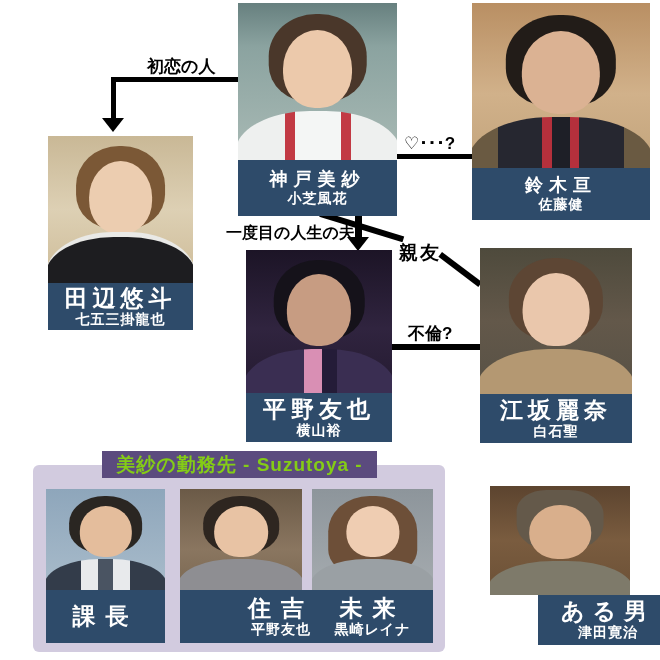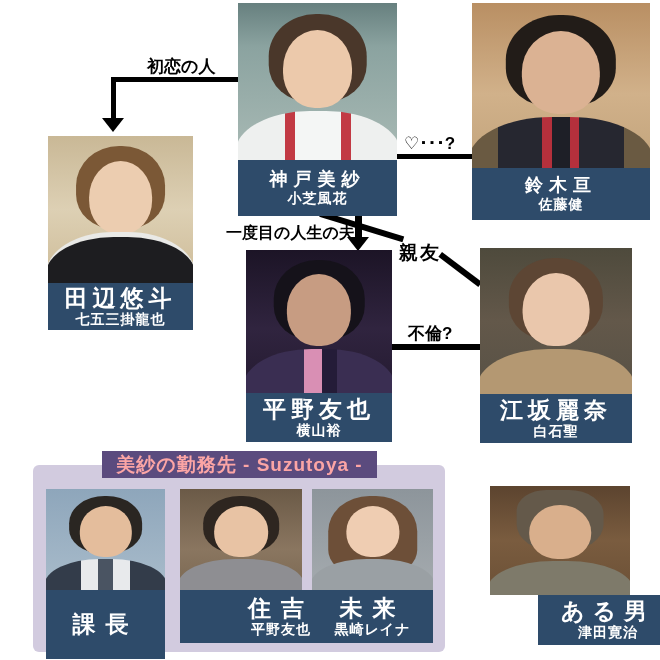--- a/index.html
+++ b/index.html
@@ -62,21 +62,21 @@
   .diag{transform-origin:0 0;}
   .head-down{position:absolute;width:0;height:0;z-index:2;
     border-left:11px solid transparent;border-right:11px solid transparent;
     border-top:14px solid #000;}
   .rel-label{position:absolute;z-index:3;color:#000;font-weight:bold;white-space:nowrap;}
 
   
   .group-box{position:absolute;left:33px;top:465px;width:412px;height:187px;
     background:#d2cbdf;border-radius:6px;z-index:1;}
   .group-header{position:absolute;left:102px;top:451px;width:275px;height:27px;
-    background:#5b4b7e;color:#fca5a5;z-index:4;display:flex;align-items:center;justify-content:center;
+    background:#5b4b7e;color:#84cc16;z-index:4;display:flex;align-items:center;justify-content:center;
     font-weight:bold;font-size:19px;letter-spacing:1px;}
 </style>
 </head>
 <body>
 
 <div class="stage">
 
   <div class="group-box"></div>
   <div class="group-header">
     <span>美紗の勤務先 - Suzutoya -</span>
@@ -160,21 +160,21 @@
       <div class="ac">白石聖</div>
     </div>
   </div>
 
   <div class="card" style="left:46px;top:489px;width:119px;">
     <div class="photo p-kacho" style="height:101px;">
       <div class="hair"></div>
       <div class="face"></div>
       <div class="torso"></div>
     </div>
-    <div class="band" style="height:69px;">
+    <div class="band" style="height:53px;">
       <div class="nm nm-sm nm-wide">課長</div>
     </div>
   </div>
 
   <div class="card" style="left:180px;top:489px;width:122px;">
     <div class="photo p-sumiyoshi" style="height:101px;">
       <div class="hair"></div>
       <div class="face"></div>
       <div class="torso"></div>
     </div>

